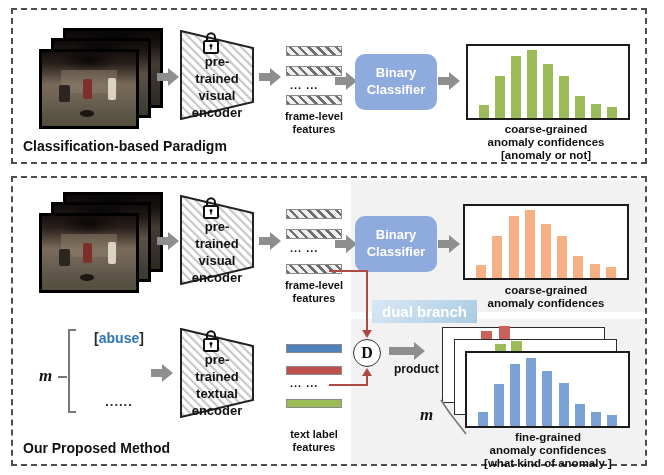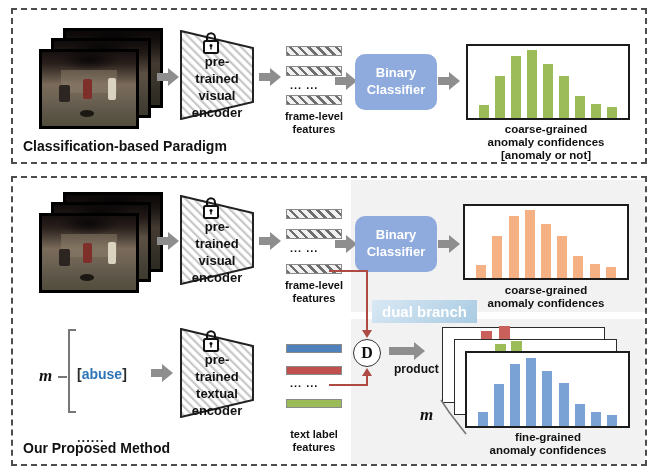--- a/index.html
+++ b/index.html
@@ -53,21 +53,21 @@
          display:flex;align-items:flex-end;justify-content:space-evenly;padding:0 5px;}
   .chart .bar{width:10px;}
   .chart-caption{position:absolute;text-align:center;font-size:11.5px;font-weight:bold;color:#111;line-height:1.15;}
 
   .peek-chart{position:absolute;display:flex;align-items:flex-end;justify-content:space-between;}
   .peek-chart .bar{width:11px;}
 
   .stack-panel{position:absolute;background:#fff;border:1.5px solid #2c2c2c;box-sizing:border-box;}
 
   
-  .anomaly-label{position:absolute;width:84px;text-align:left;font-size:14px;font-weight:bold;color:#2a2a2a;white-space:nowrap;margin-top:36px;}
+  .anomaly-label{position:absolute;width:84px;text-align:center;font-size:14px;font-weight:bold;color:#2a2a2a;white-space:nowrap;}
   .bracket{position:absolute;width:8px;border-left:2px solid #777;border-top:2px solid #777;border-bottom:2px solid #777;box-sizing:border-box;}
   .m-sym{position:absolute;font-family:"Liberation Serif",serif;font-style:italic;font-weight:bold;font-size:17px;color:#111;}
   .tick{position:absolute;height:2px;background:#777;}
 
   .dual-branch{position:absolute;padding:3px 10px;font-size:15px;font-weight:bold;color:#fff;
       background:linear-gradient(135deg,#D9E8F4 0%,#A9CBE2 100%);white-space:nowrap;}
 
   .dcircle{position:absolute;width:28px;height:28px;border:1.6px solid #333;border-radius:50%;background:#fff;
       box-sizing:border-box;display:flex;align-items:center;justify-content:center;
       font-family:"Liberation Serif",serif;font-weight:bold;font-size:16px;color:#111;}
@@ -344,20 +344,21 @@
       </div>
 
     <svg class="abs" style="left:423px;top:220px;" width="34" height="38">
       <polyline points="5,2 13,14 30,36" fill="none" stroke="#777" stroke-width="1.6"></polyline>
     </svg>
     <div class="m-sym" style="left:407px;top:227px;">m</div>
 
     <div class="chart-caption" style="left:435px;top:253px;width:200px;">
       <div>fine-grained</div>
       <div>anomaly confidences</div>
+      <div>[what kind of anomaly ]</div>
     </div>
 
     <div class="m-sym" style="left:26px;top:188px;">m</div>
     <div class="tick" style="left:45px;top:198px;width:9px;"></div>
     <div class="bracket" style="left:55px;top:151px;height:84px;"></div>
 
     <div class="anomaly-label" style="left:64px;top:152px;"><span>[</span><span style="color: rgb(46, 117, 182);">abuse</span><span>]</span></div>
     <div class="anomaly-label" style="left:64px;top:216px;font-size:13px;letter-spacing:1px;">......</div>
 
     <div class="garrow" style="left:138px;top:186px;width:22px;">

